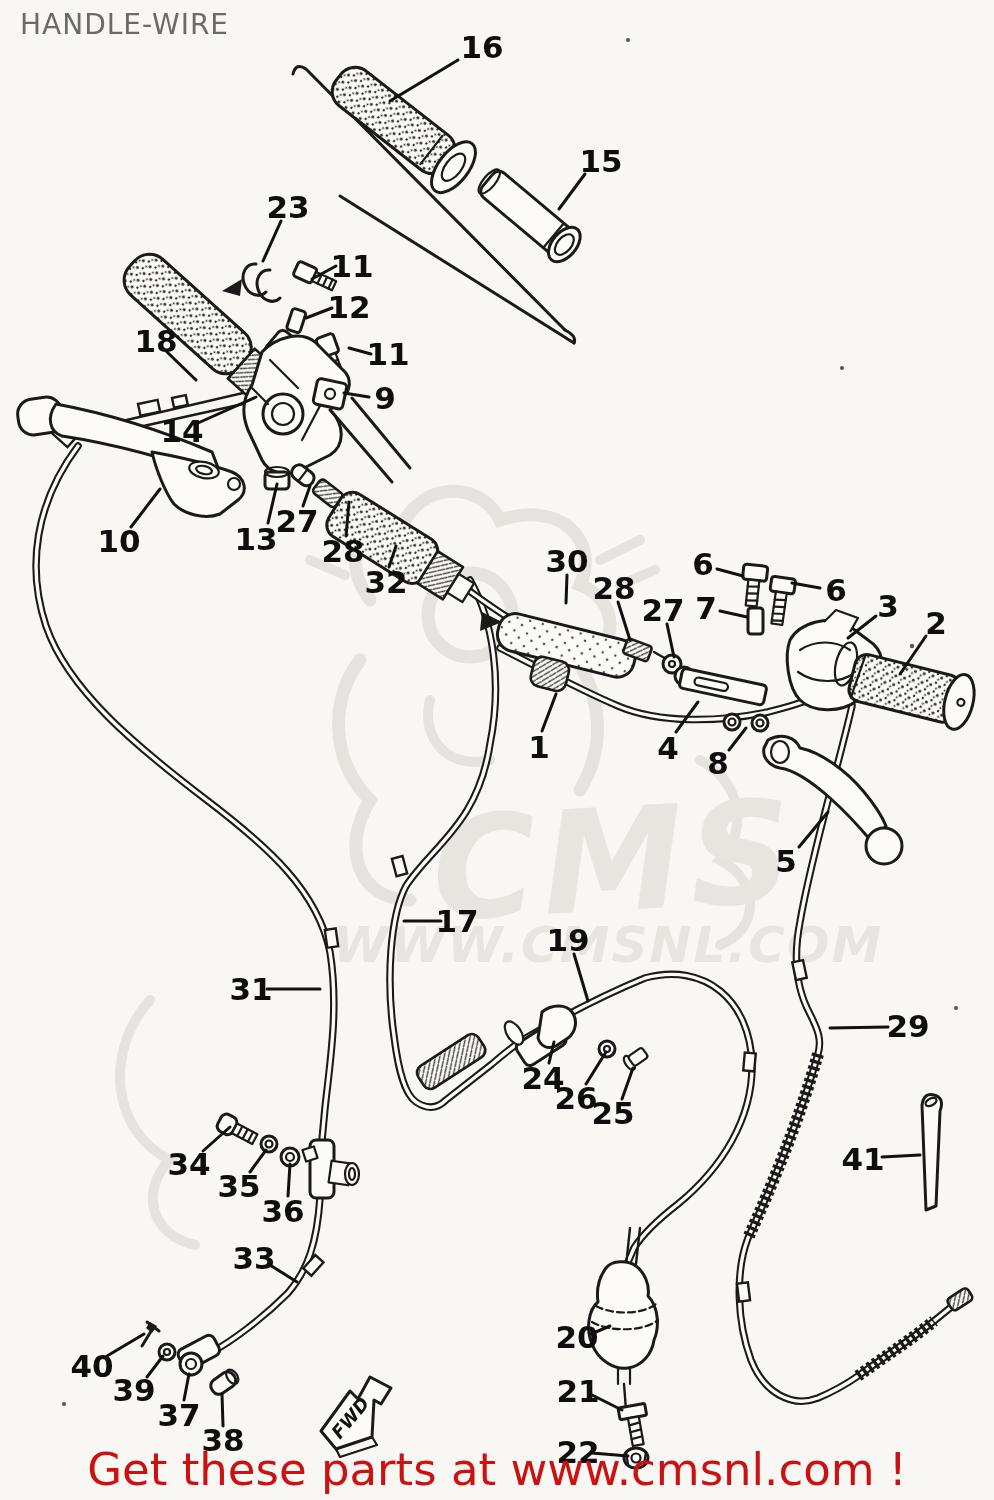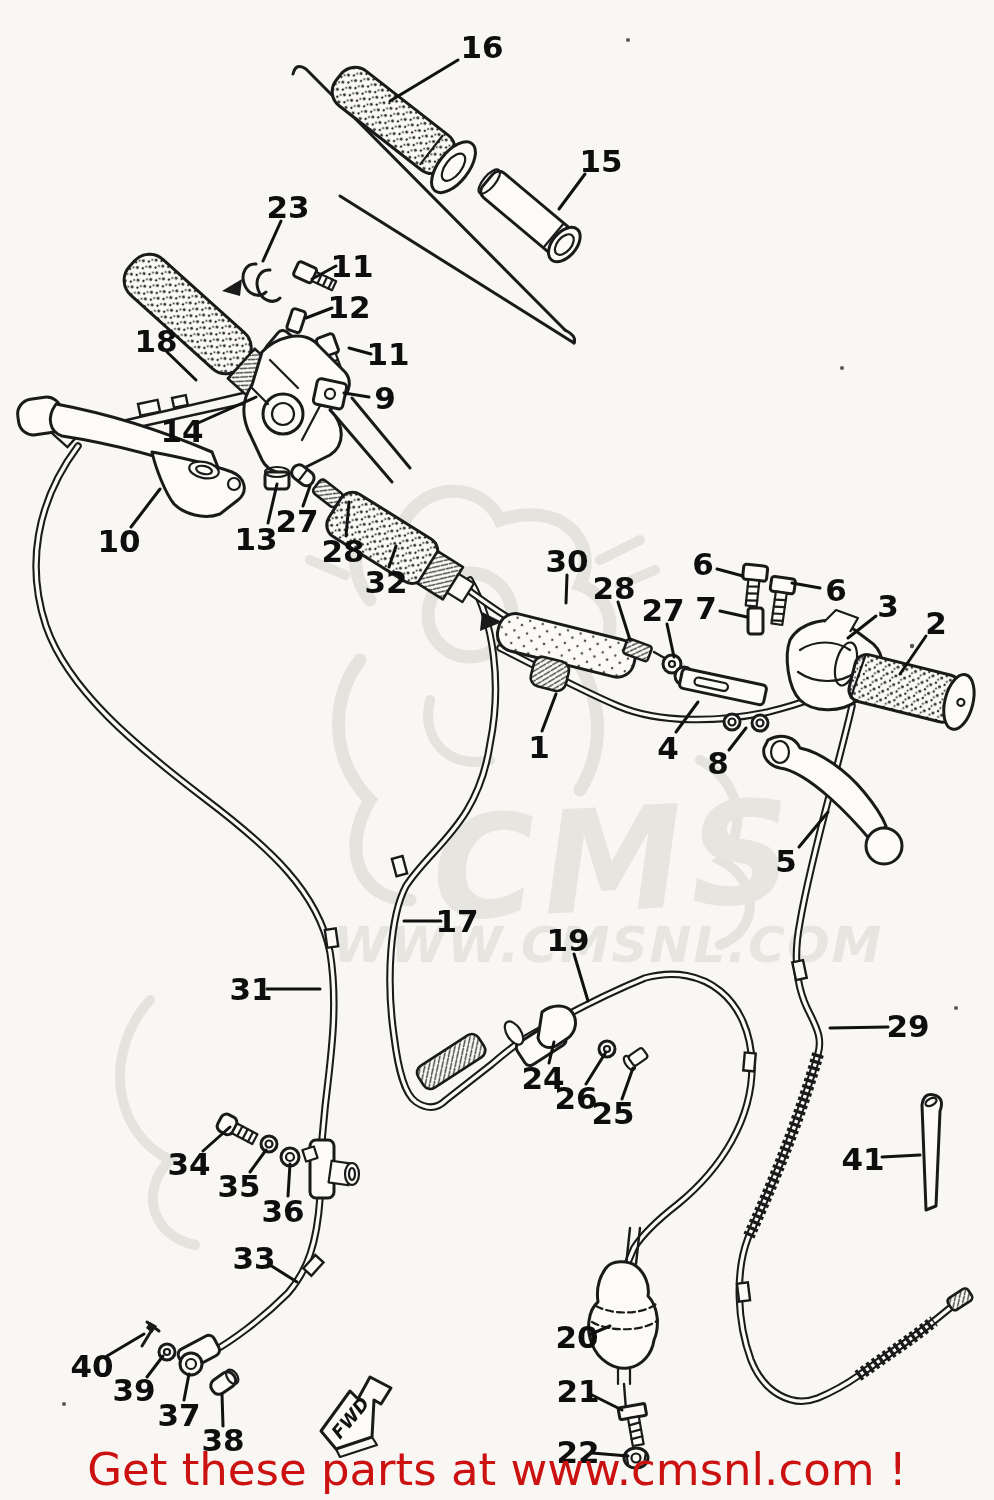--- a/index.html
+++ b/index.html
@@ -438,14 +438,15 @@
         <text x="223" y="1451">38</text>
         <line x1="591" y1="1334" x2="610" y2="1326"></line>
         <text x="577" y="1348">20</text>
         <line x1="592" y1="1395" x2="622" y2="1410"></line>
         <text x="578" y="1402">21</text>
         <line x1="592" y1="1453" x2="628" y2="1456"></line>
         <text x="578" y="1463">22</text>
       </g>
   </svg>
 
+  <div id="title">HANDLE-WIRE</div>
   <div id="footer">Get these parts at www.cmsnl.com !</div>
 </div>
 
 </body></html>

